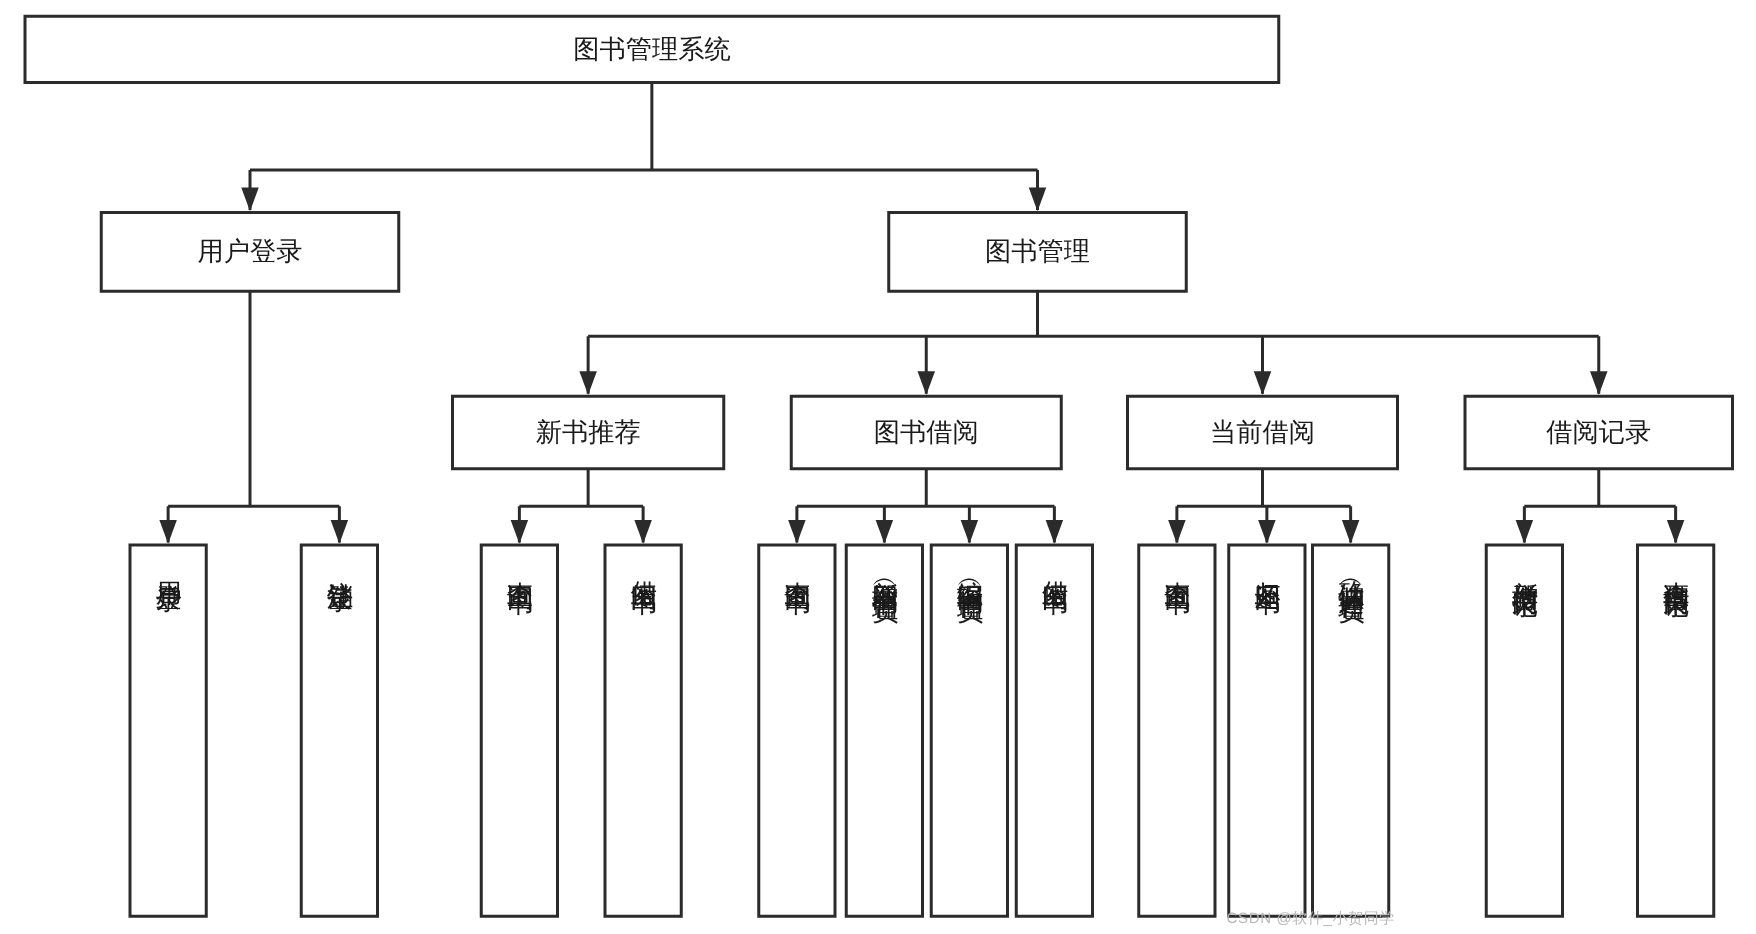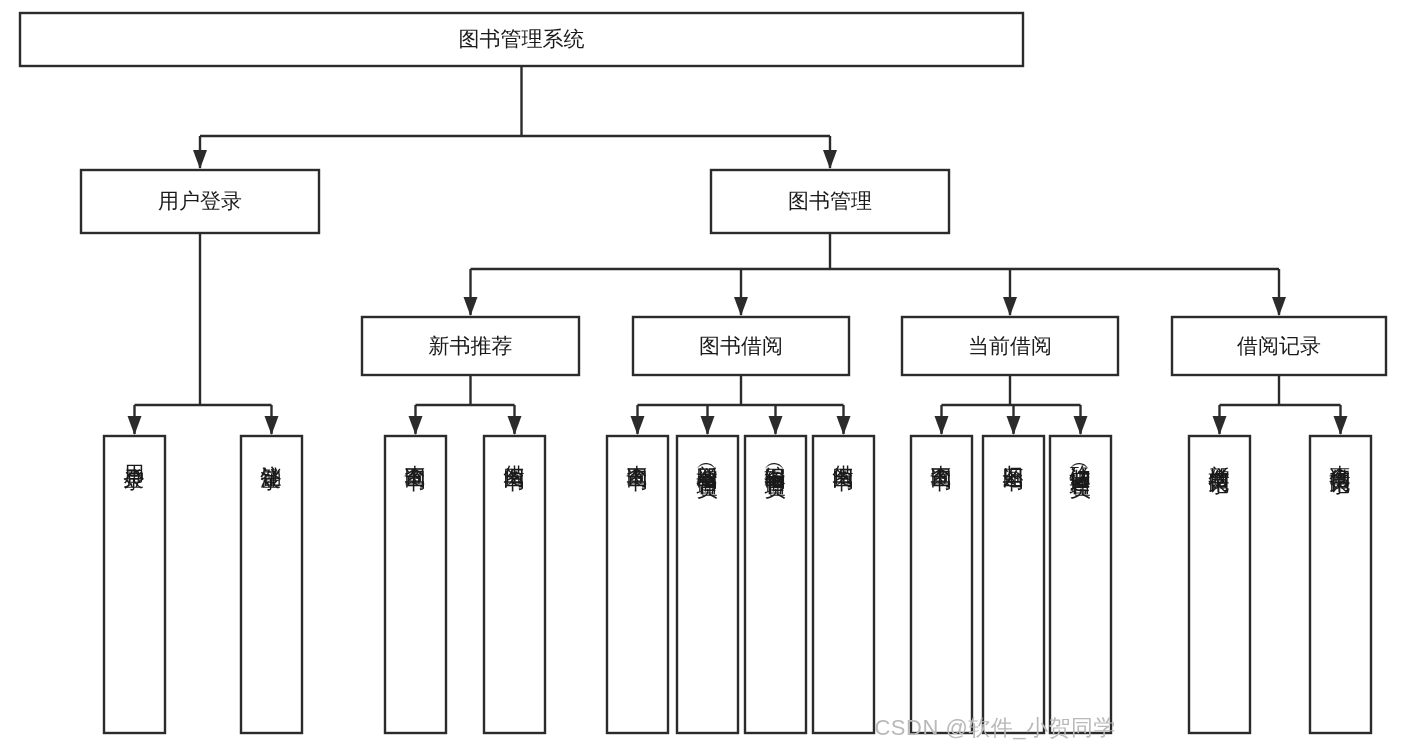--- a/index.html
+++ b/index.html
@@ -60,21 +60,21 @@
     letter-spacing: 2px;
     line-height: 1;
     white-space: nowrap;
     pointer-events: none;
   }
   .watermark {
     position: absolute;
     right: 12px;
     bottom: 4px;
     font-family: "Liberation Sans", "DejaVu Sans", sans-serif;
-    font-size: 22px;
+    font-size: 12px;
     color: #b9b9b9;
     white-space: nowrap;
     letter-spacing: 0.5px;
   }
 </style>
 </head>
 <body>
 
 <div id="diagram-root">
 

